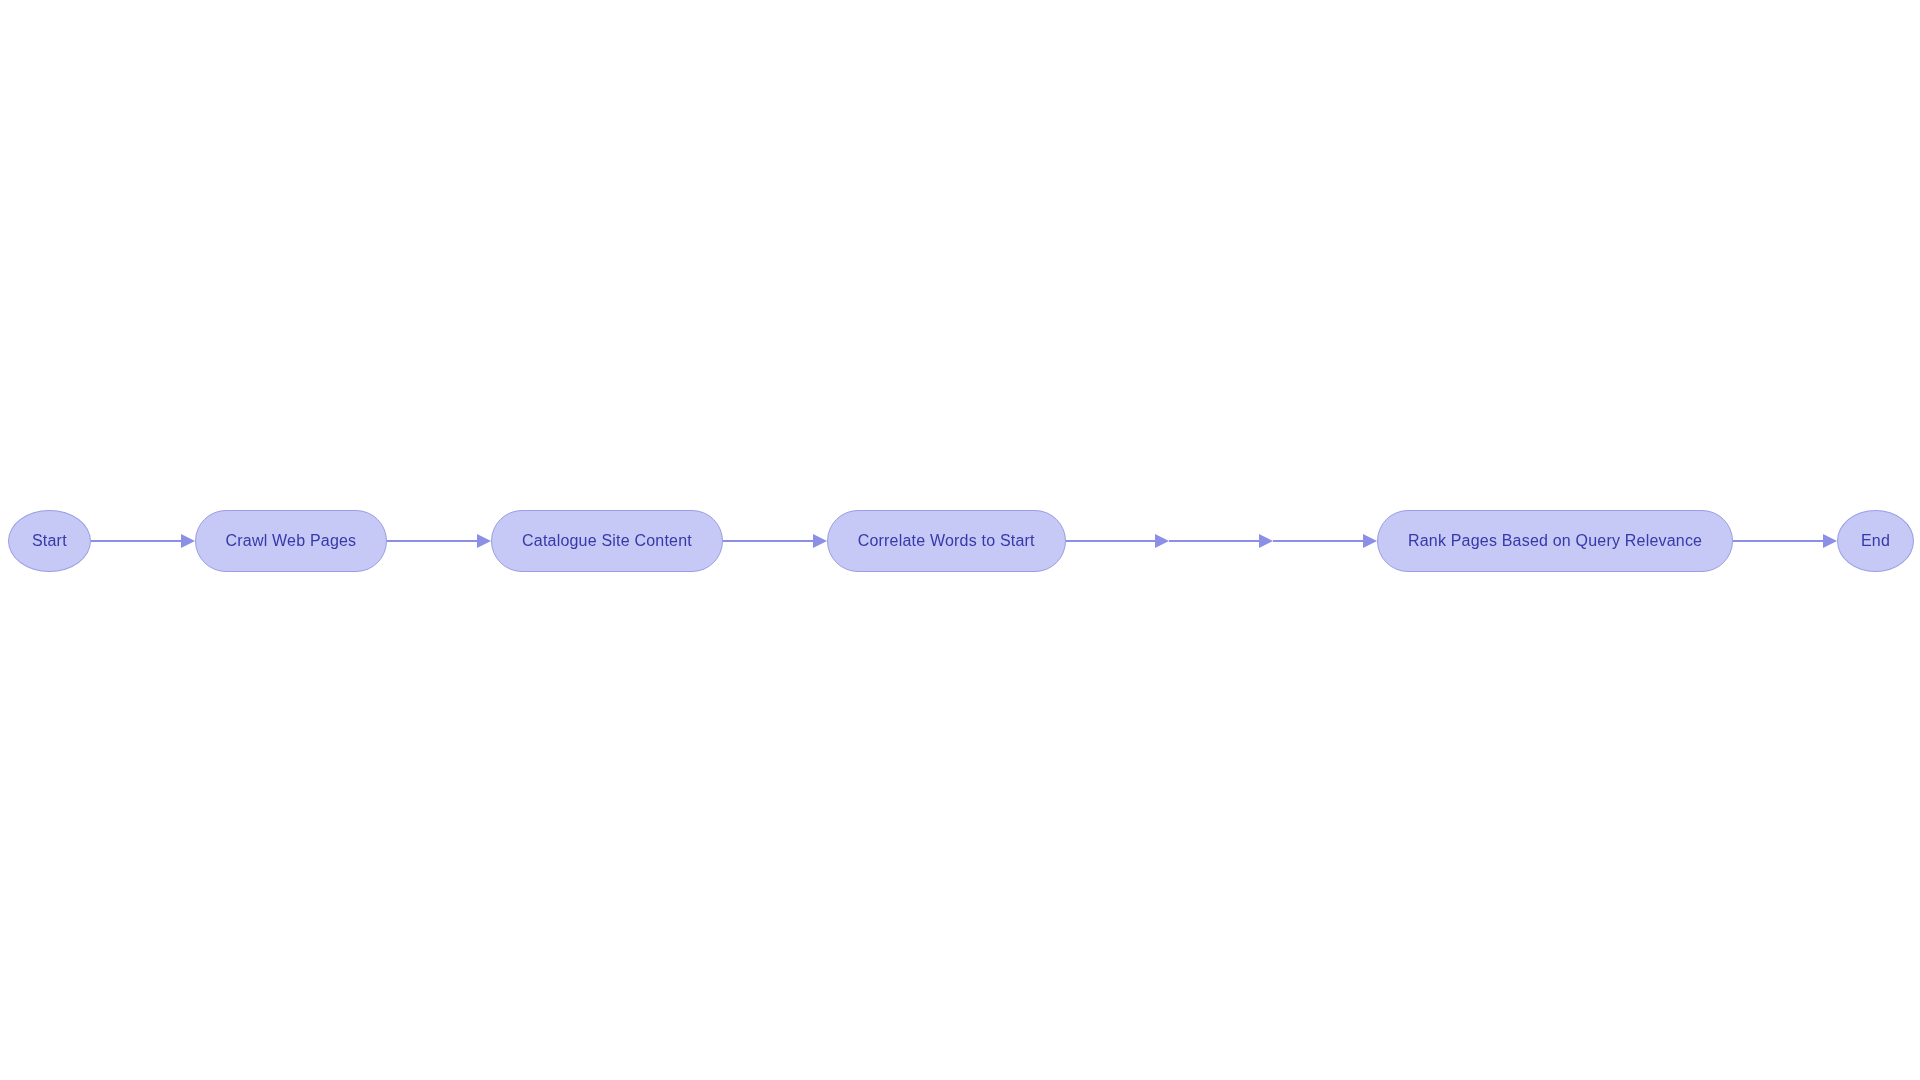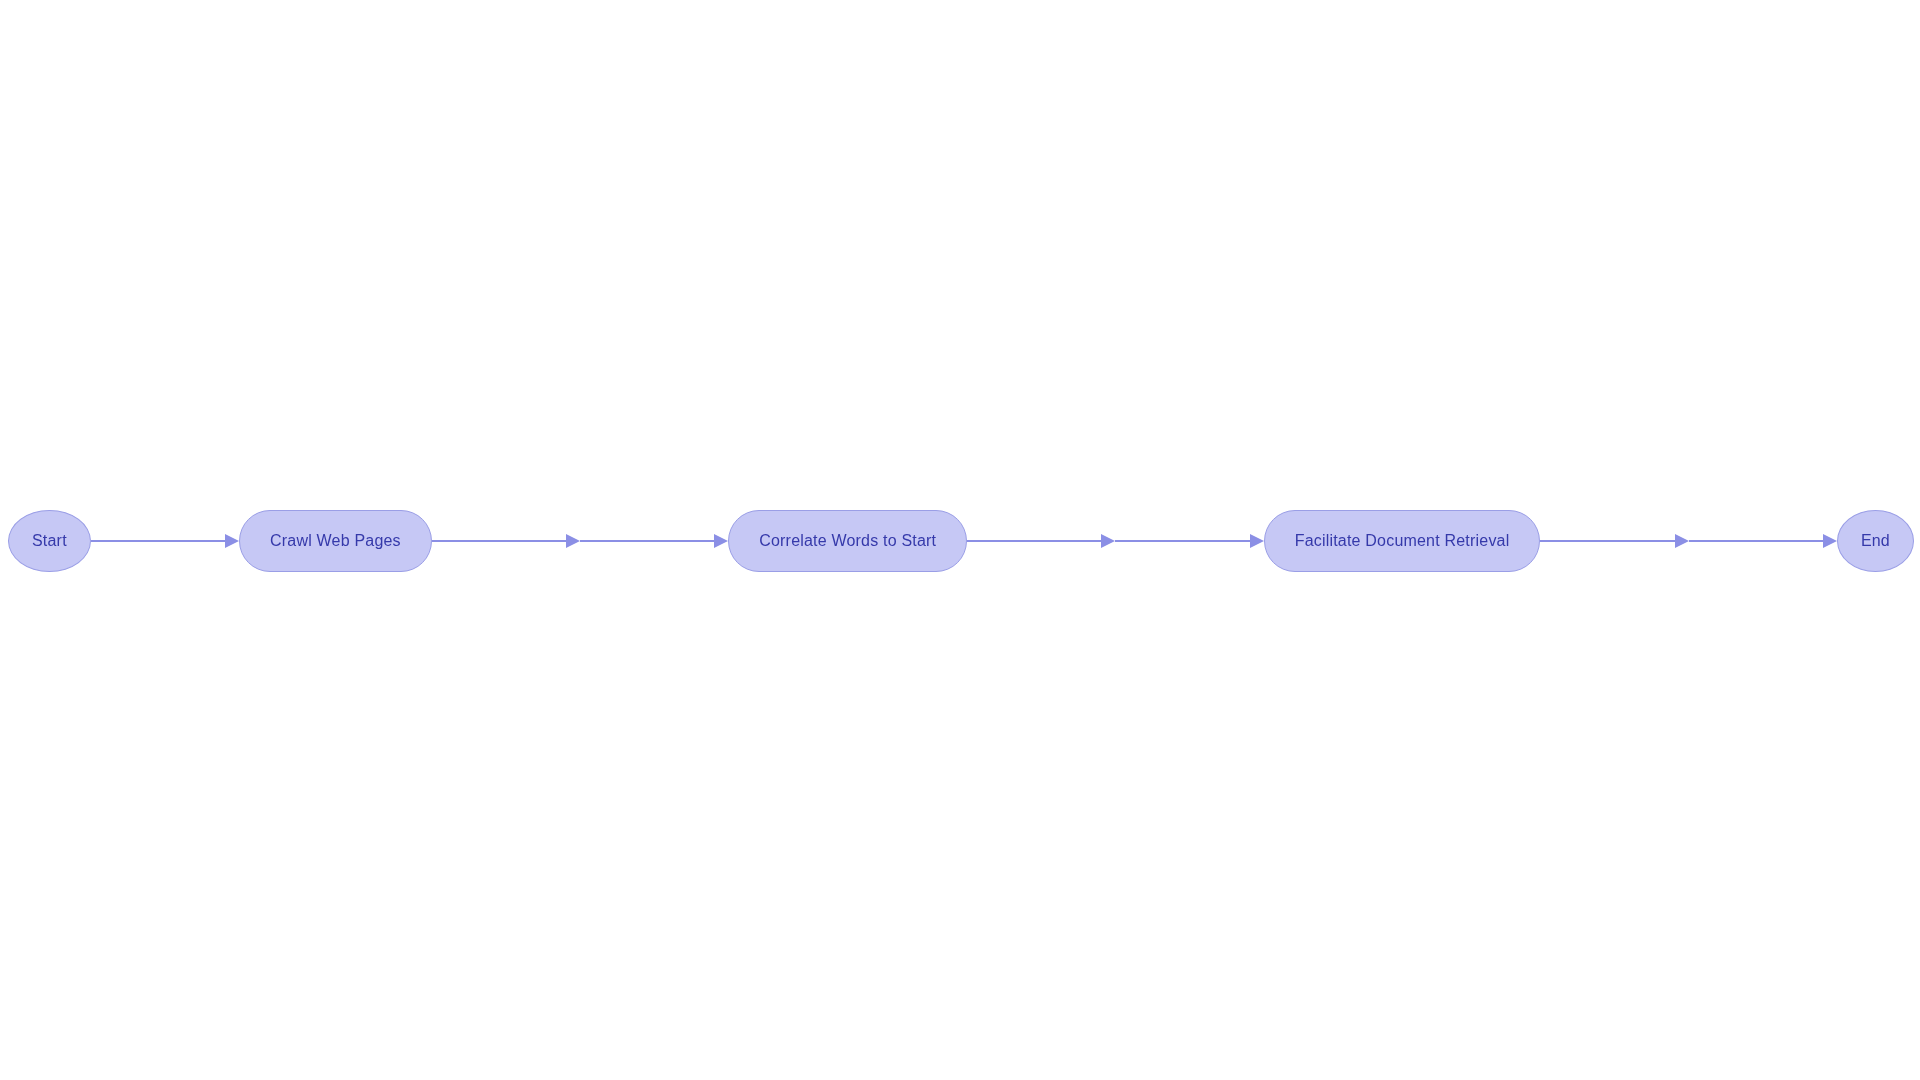--- a/index.html
+++ b/index.html
@@ -83,41 +83,44 @@
     <div class="connector-line"></div>
     <div class="arrowhead"></div>
   </div>
       <div class="flow-node">
     <span>Crawl Web Pages</span>
   </div>
       <div class="flow-connector">
     <div class="connector-line"></div>
     <div class="arrowhead"></div>
   </div>
+      <div class="flow-node">
+    <span>Catalogue Site Content</span>
+  </div>
       <div class="flow-connector">
     <div class="connector-line"></div>
     <div class="arrowhead"></div>
   </div>
       <div class="flow-node">
     <span>Correlate Words to Start</span>
   </div>
       <div class="flow-connector">
     <div class="connector-line"></div>
     <div class="arrowhead"></div>
   </div>
       <div class="flow-connector">
     <div class="connector-line"></div>
     <div class="arrowhead"></div>
   </div>
-      <div class="flow-node">
-    <span>Facilitate Document Retrieval</span>
-  </div>
       <div class="flow-connector">
     <div class="connector-line"></div>
     <div class="arrowhead"></div>
+  </div>
+      <div class="flow-node">
+    <span>Rank Pages Based on Query Relevance</span>
   </div>
       <div class="flow-connector">
     <div class="connector-line"></div>
     <div class="arrowhead"></div>
   </div>
       <div class="flow-node ellipse">
     <span>End</span>
   </div>
     </div>
 </div>

